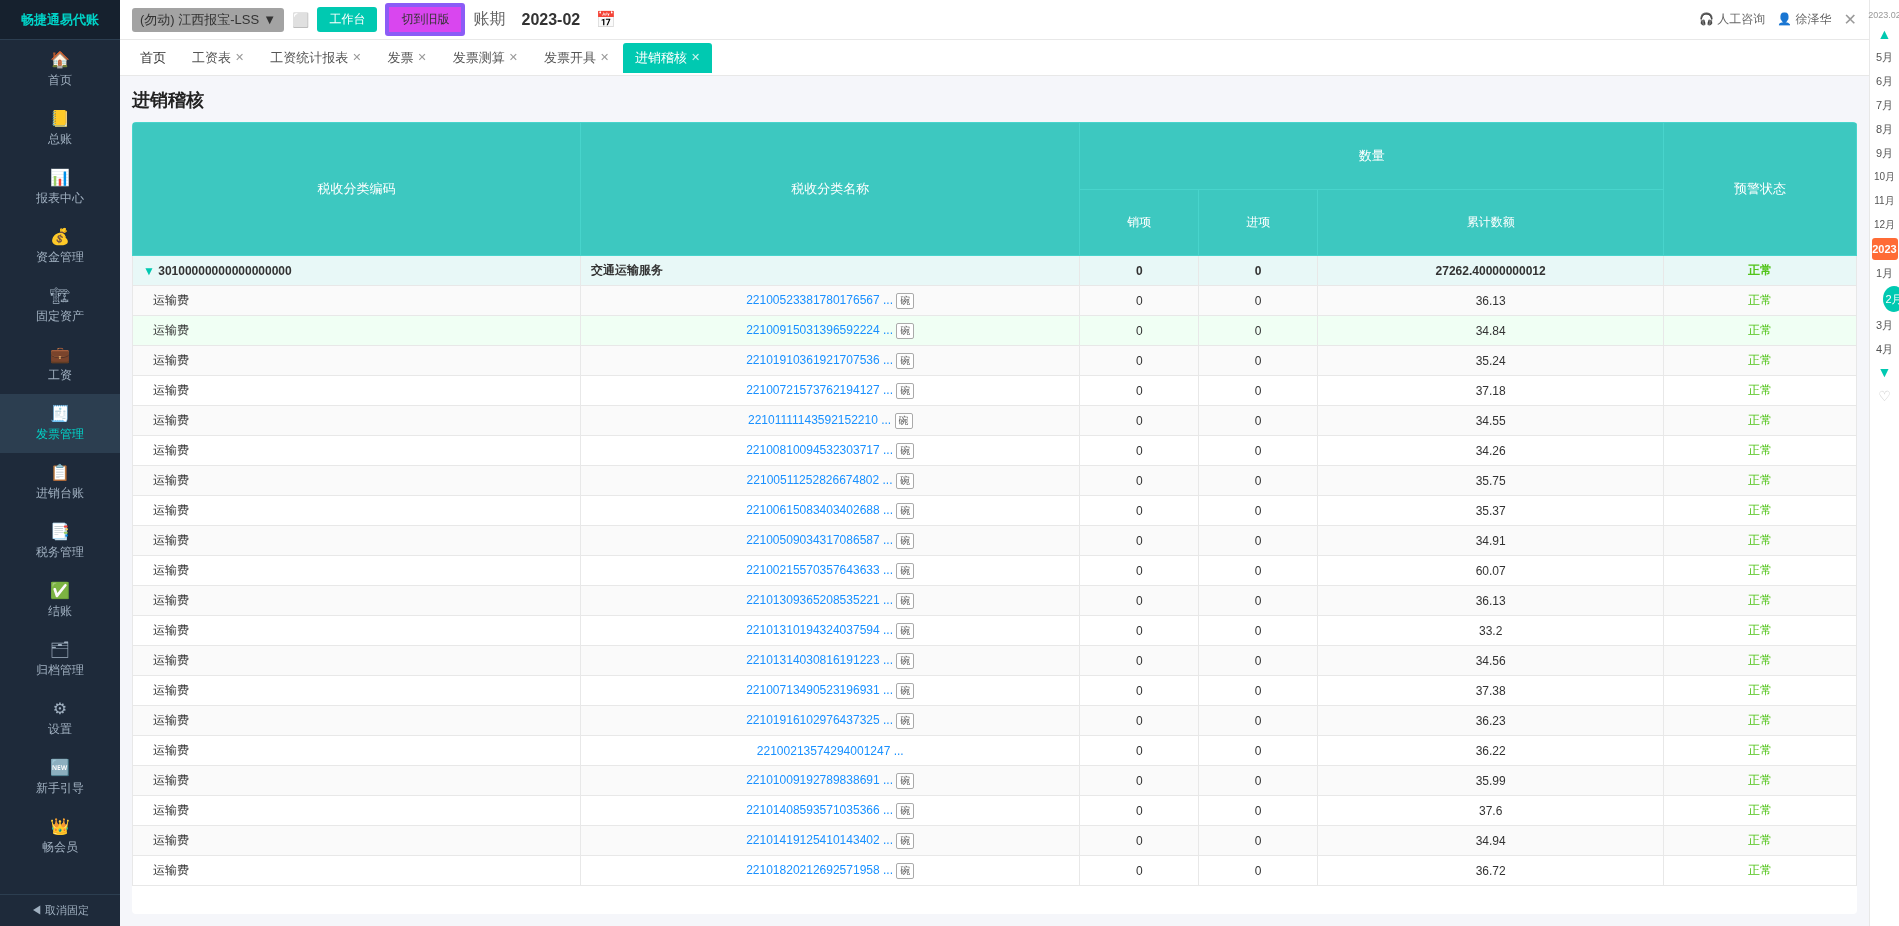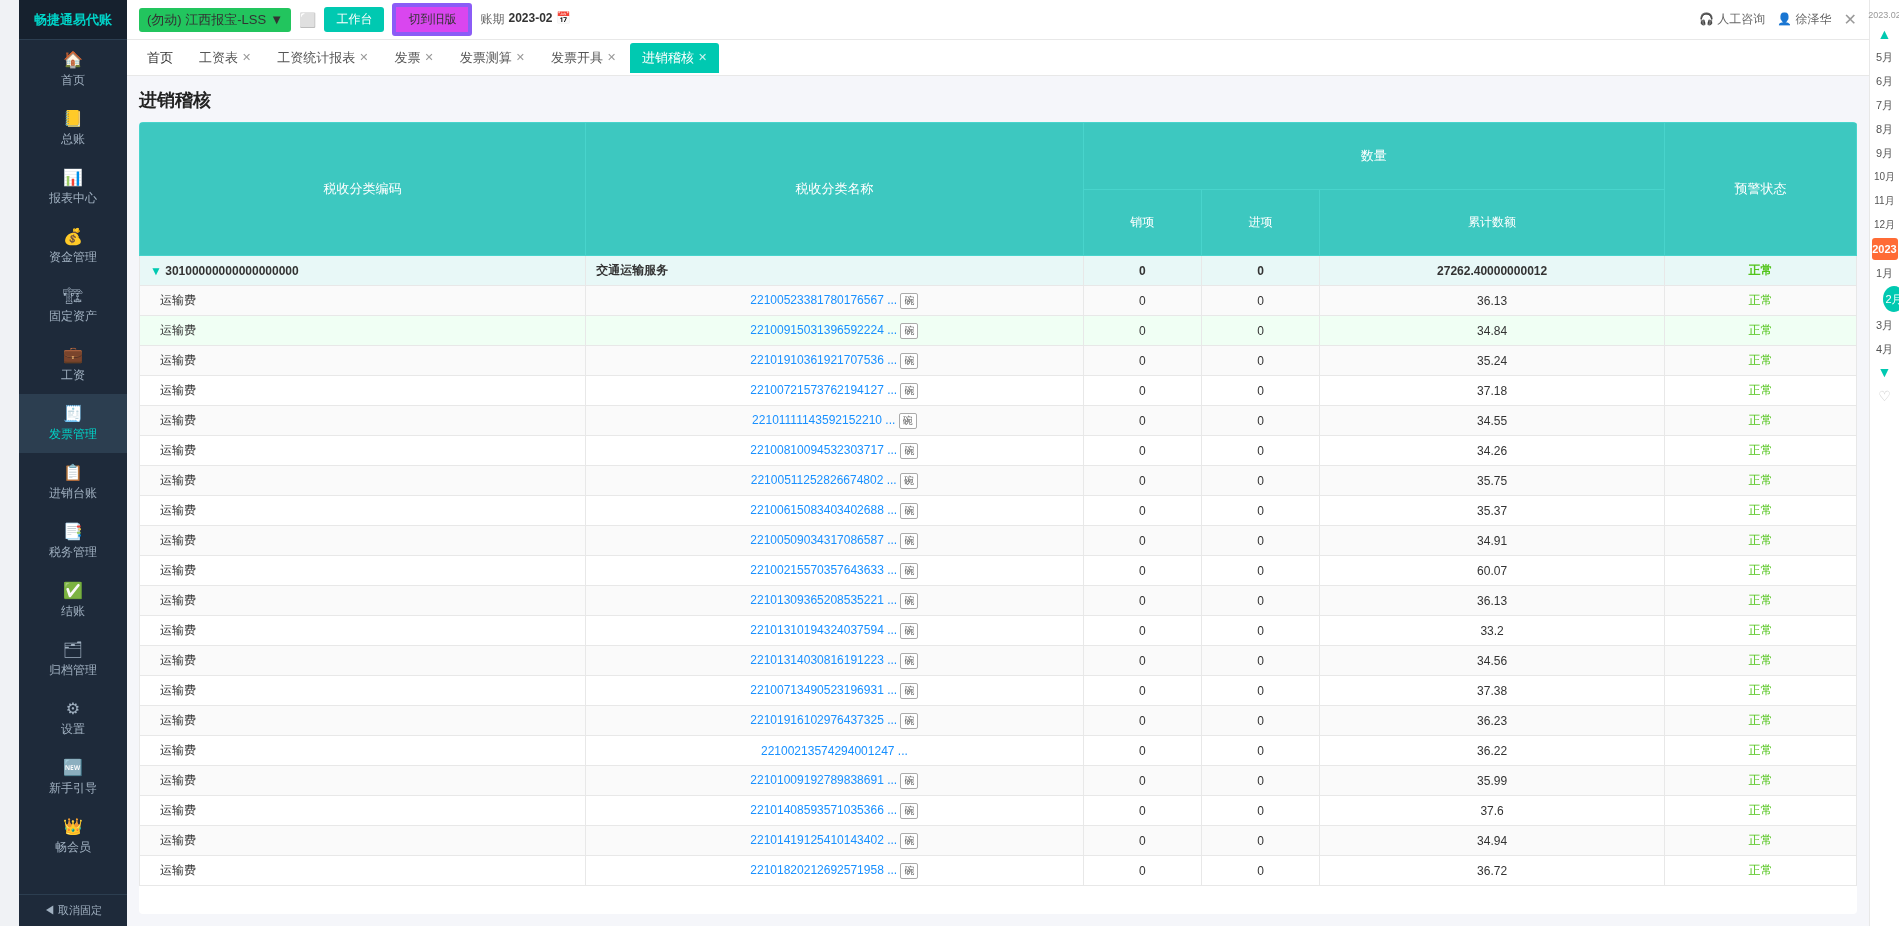--- a/index.html
+++ b/index.html
@@ -1,27 +1,26 @@
 <!DOCTYPE html>
 <html><head>
   <meta charset="utf-8">
   <style>
     * { box-sizing: border-box; margin: 0; padding: 0; font-family: 'Microsoft YaHei', Arial, sans-serif; }
     body { display: flex; height: 926px; overflow: hidden; background: #f0f2f5; font-size: 13px; }
 
     
     .sidebar {
-      width: 108px;
+      width: 120px;
       background: #1e2a3a;
       color: #cdd6e0;
       display: flex;
       flex-direction: column;
       flex-shrink: 0;
       height: 100%;
-      margin-left: 19px;
     }
     .sidebar-logo {
       padding: 10px 8px;
       background: #16212e;
       color: #00d4c8;
       font-size: 13px;
       font-weight: bold;
       text-align: center;
       border-bottom: 1px solid #2c3e50;
       height: 40px;
@@ -73,41 +72,41 @@
       border-bottom: 1px solid #e8e8e8;
       gap: 8px;
       flex-shrink: 0;
     }
     .topbar-company {
       display: flex;
       align-items: center;
       gap: 4px;
       font-size: 13px;
       color: #333;
-      background: #22c55e;
+      background: #a3a3a3;
       padding: 3px 8px;
       border-radius: 3px;
       cursor: pointer;
       min-width: 140px;
     }
     .topbar-btn {
       padding: 4px 12px;
       border-radius: 3px;
       border: none;
       cursor: pointer;
       font-size: 12px;
     }
     .btn-workbench { background: #00c9b1; color: #fff; }
     .btn-switch { background: #d946ef; border: 4px solid #8b5cf6; color: #333; }
     .topbar-period {
-      font-size: 12px;
+      font-size: 16px;
       color: #666;
       display: flex;
-      align-items: flex-start;
-      gap: 4px;
+      align-items: center;
+      gap: 16px;
     }
     .topbar-right {
       margin-left: auto;
       display: flex;
       align-items: center;
       gap: 12px;
       font-size: 12px;
       color: #666;
     }
     .topbar-copy-icon {

